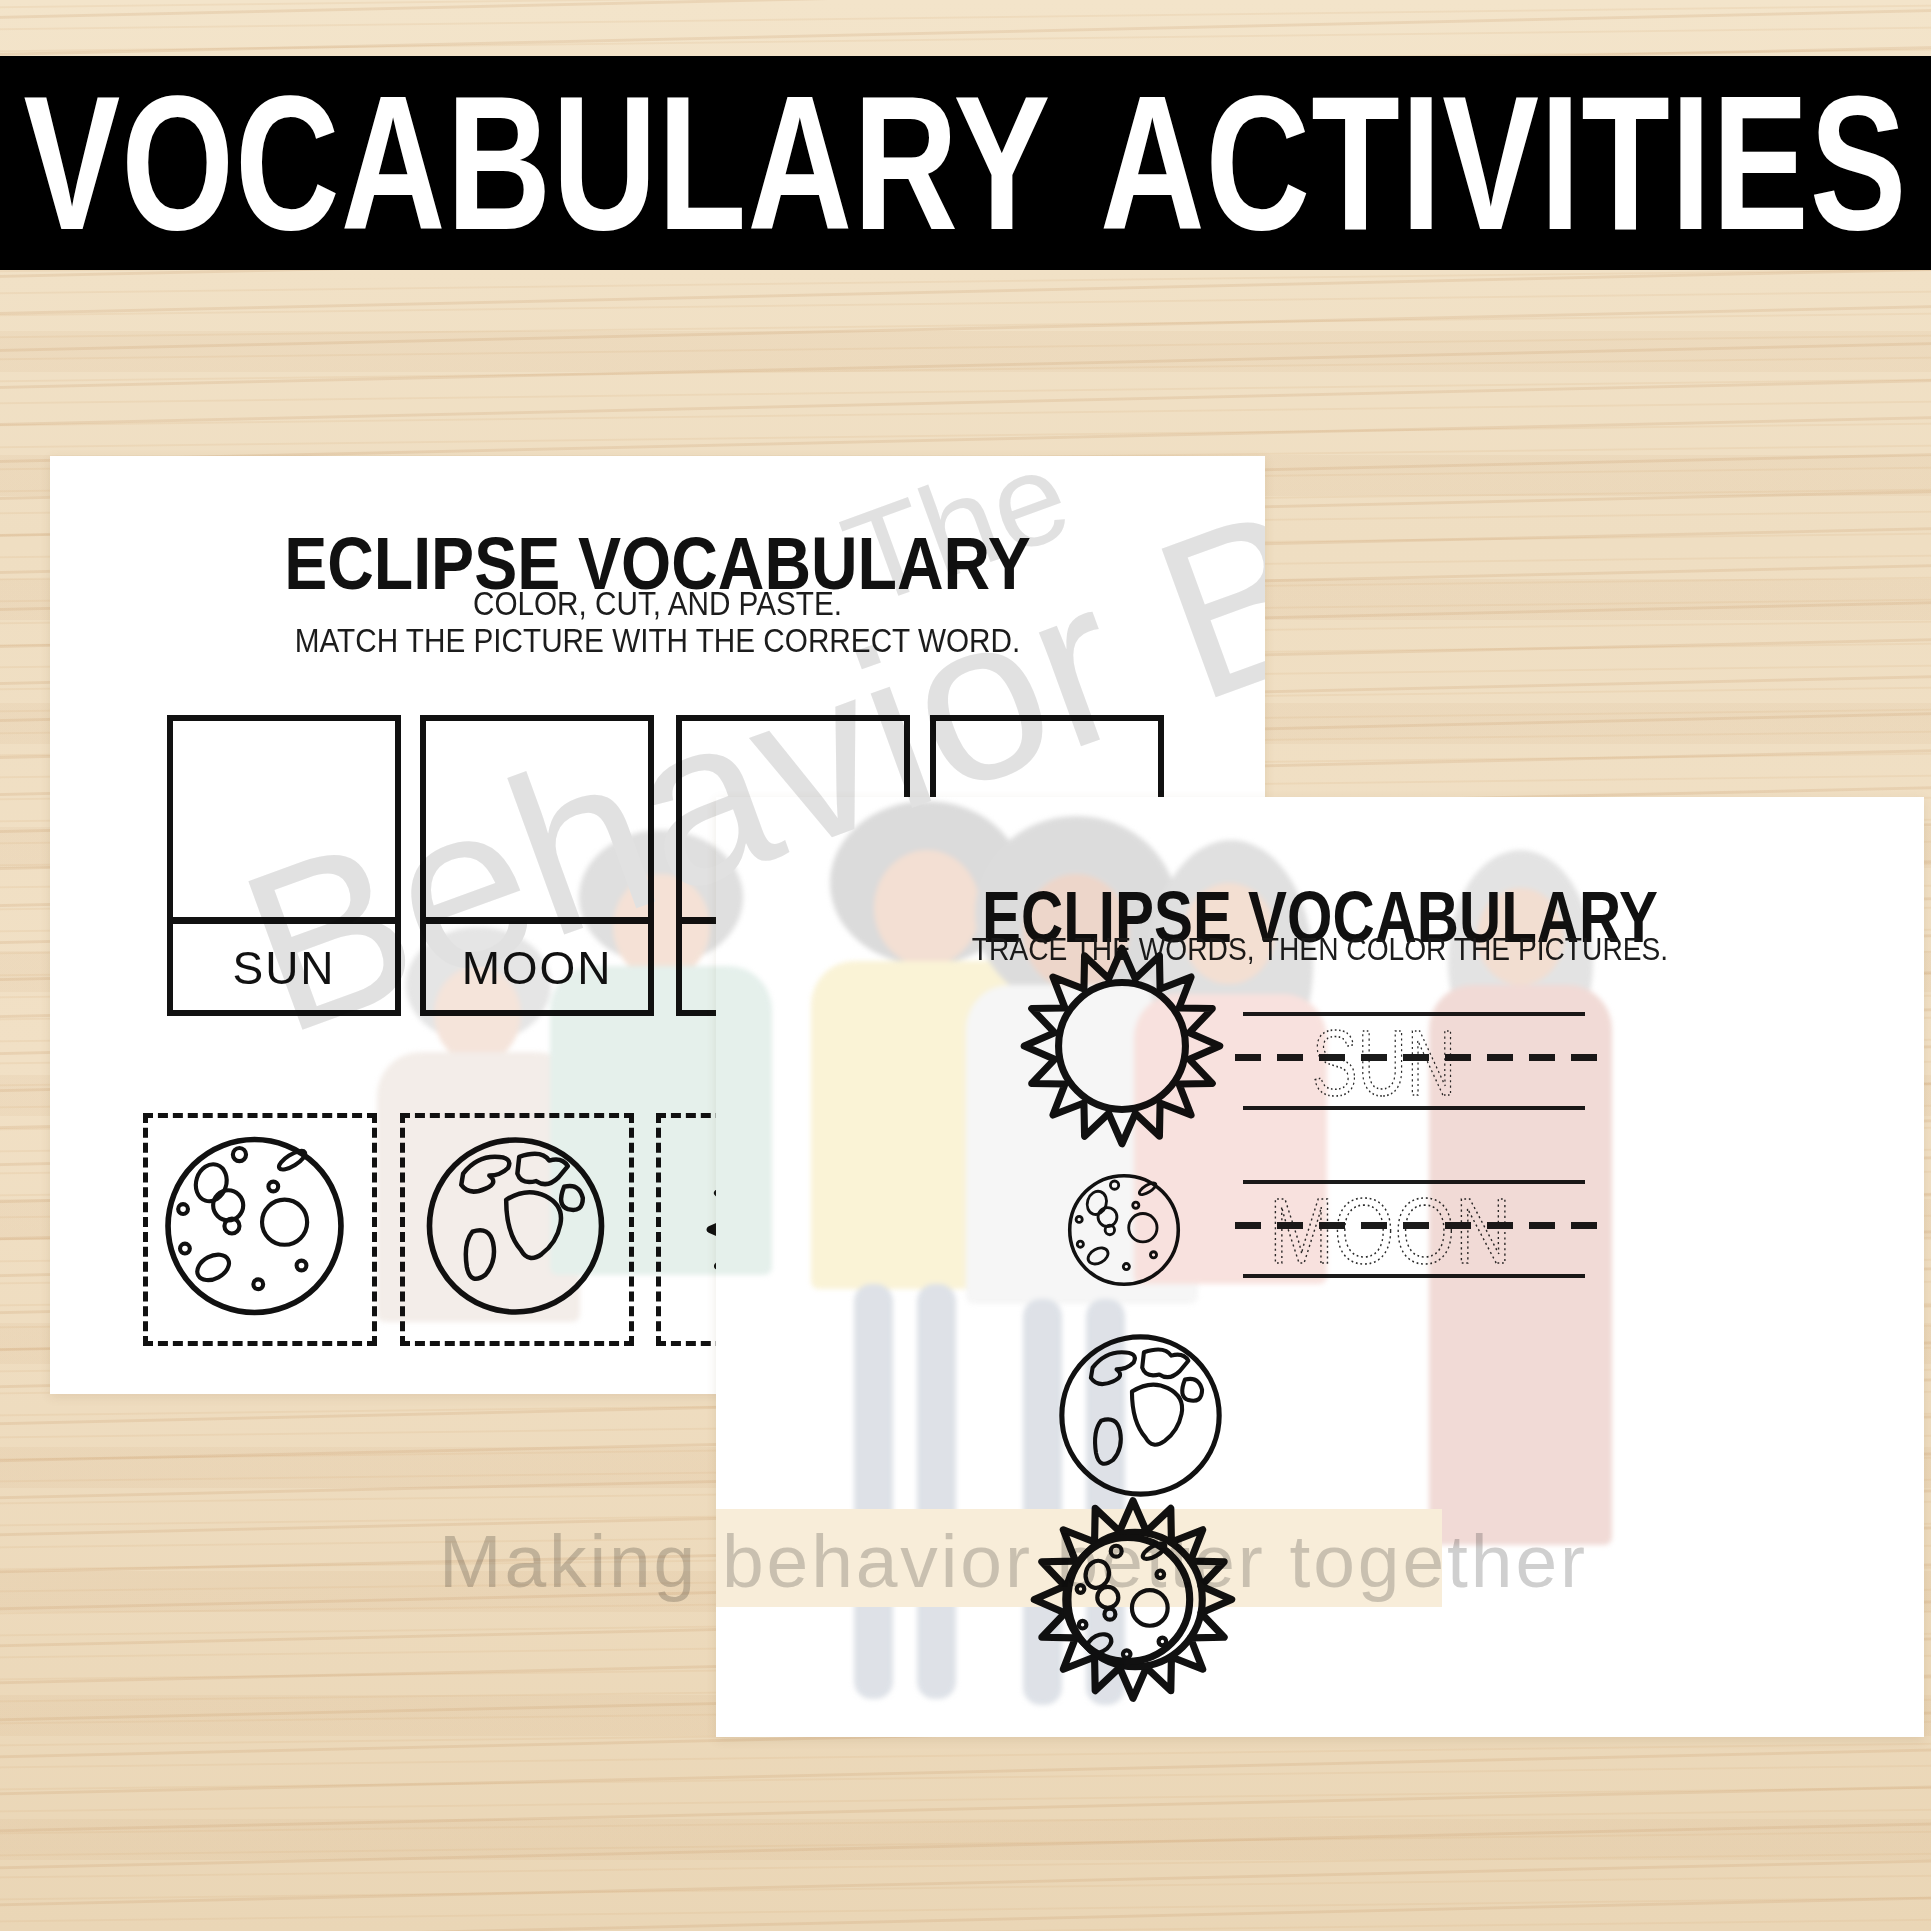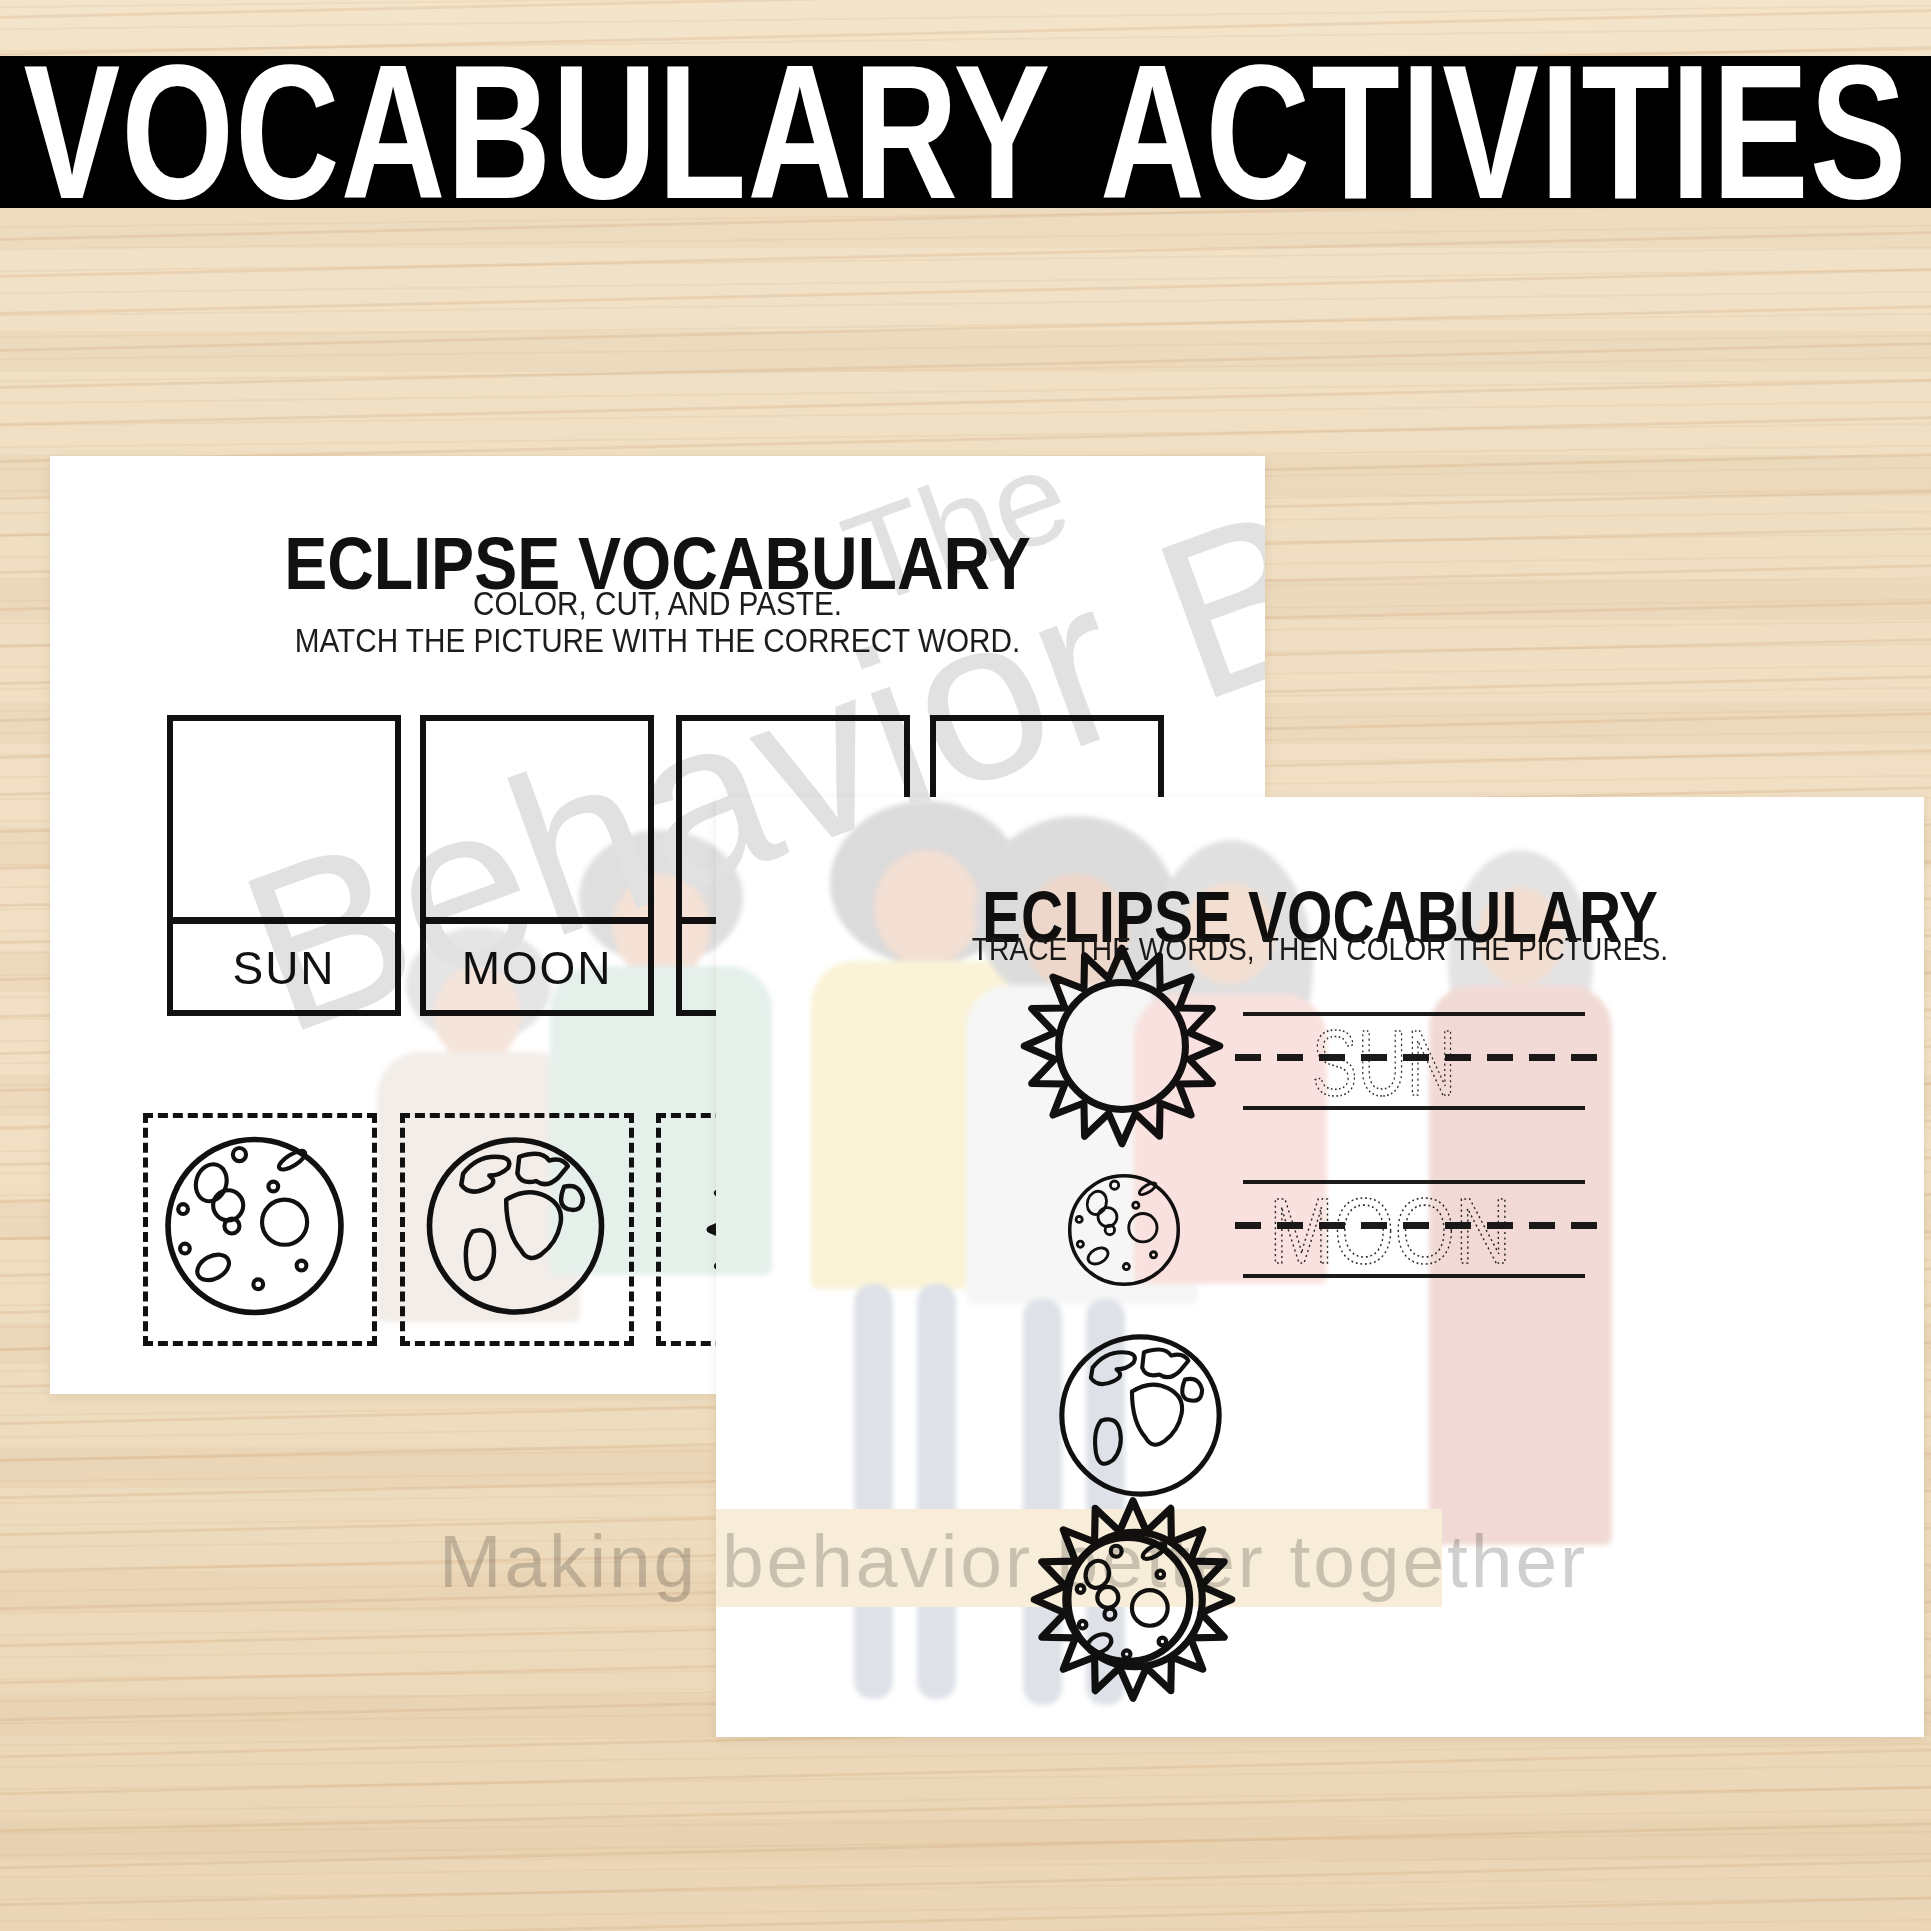--- a/index.html
+++ b/index.html
@@ -9,21 +9,21 @@
   
   .wood{position:absolute;inset:0;z-index:0;
     background:
       repeating-linear-gradient(178.7deg, rgba(198,150,100,0) 0 15.4px, rgba(198,150,100,.20) 16.4px 18.3px, rgba(198,150,100,0) 19.3px 37px),
       repeating-linear-gradient(179.3deg, rgba(214,172,122,0) 0 5.8px, rgba(214,172,122,.16) 6.8px 7.7px, rgba(214,172,122,0) 8.7px 22px),
       repeating-linear-gradient(180deg, rgba(190,140,90,0) 0 83px, rgba(190,140,90,.07) 83px 124px),
       linear-gradient(180deg,#f3e4ca 0%,#efdec2 28%,#f1e0c5 55%,#ead6b6 100%);
   }
 
   
-  .banner{position:absolute;left:0;right:0;top:56px;height:152px;background:#000;
+  .banner{position:absolute;left:0;right:0;top:56px;height:214px;background:#000;
           display:flex;align-items:center;justify-content:center;z-index:1;}
   .banner-text{color:#fff;font-weight:700;font-size:145px;letter-spacing:1px;word-spacing:15.4px;
                transform:scaleY(1.32);white-space:nowrap;}
 
   
   .page{position:absolute;background:#fff;box-shadow:0 2.9px 9.7px rgba(120,90,50,.12);}
   .page1{left:50px;top:456px;width:1215px;height:938px;z-index:2;}
   .page2{left:716px;top:797px;width:1208px;height:940px;z-index:3;}
 
   .ws-title{position:absolute;left:0;width:100%;text-align:center;font-weight:700;color:#111;white-space:nowrap;}

